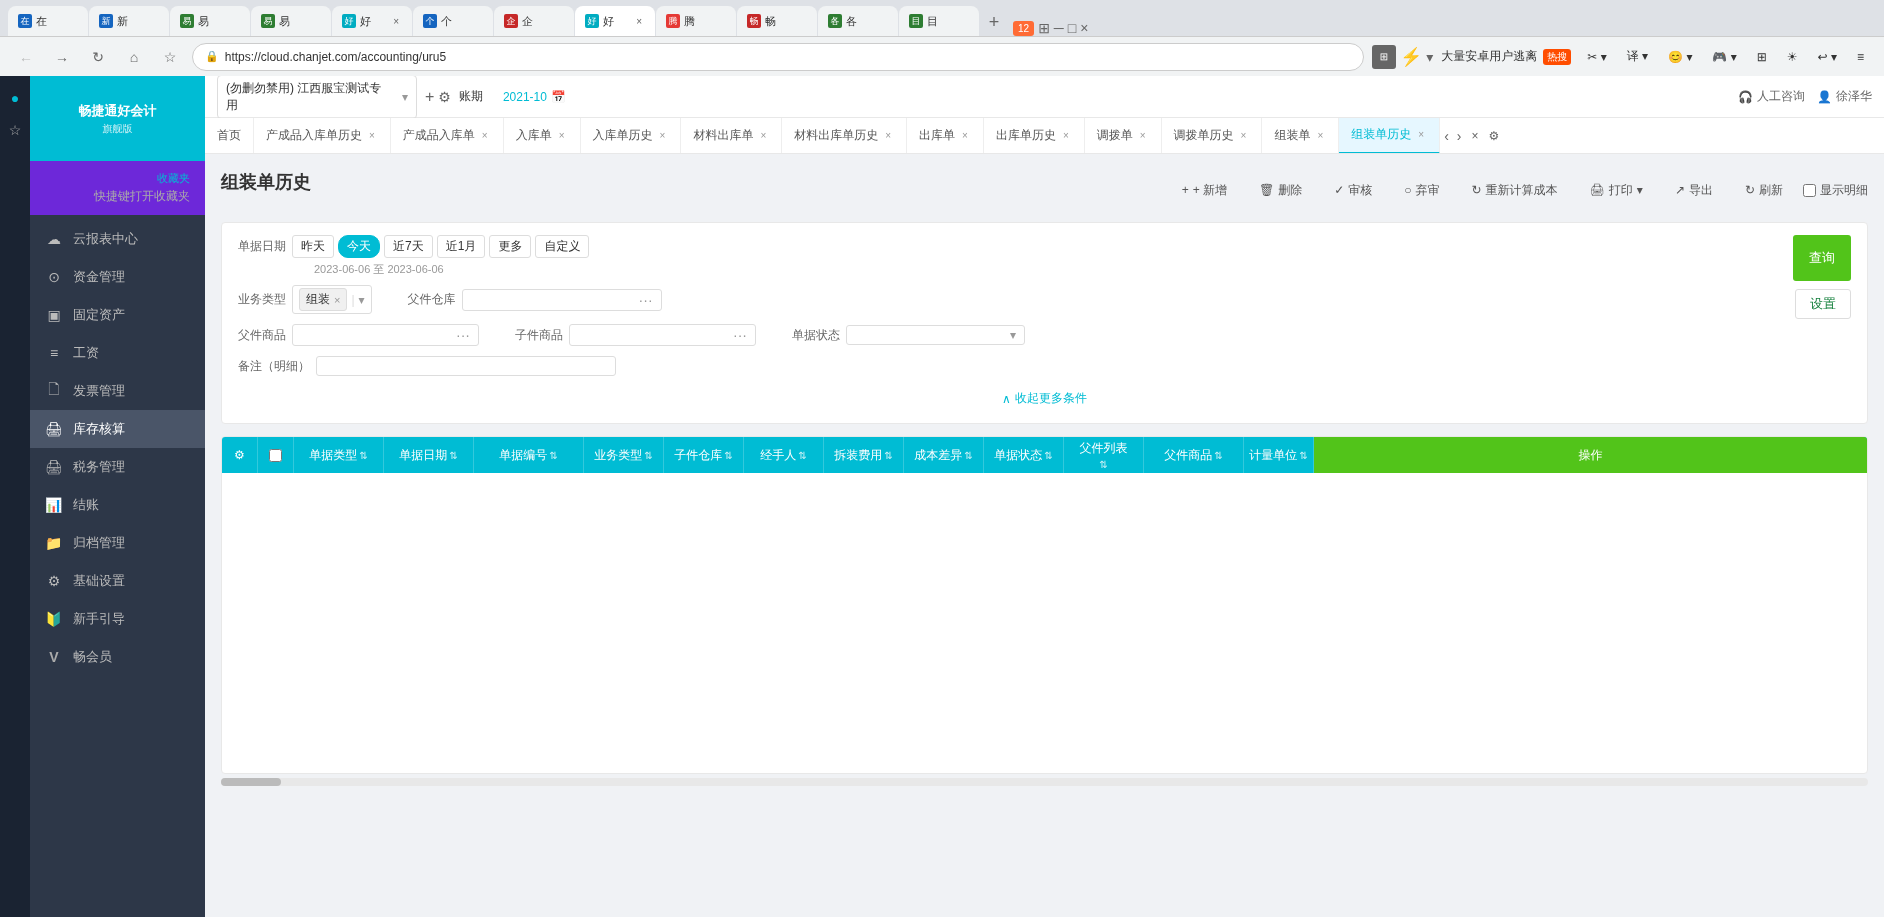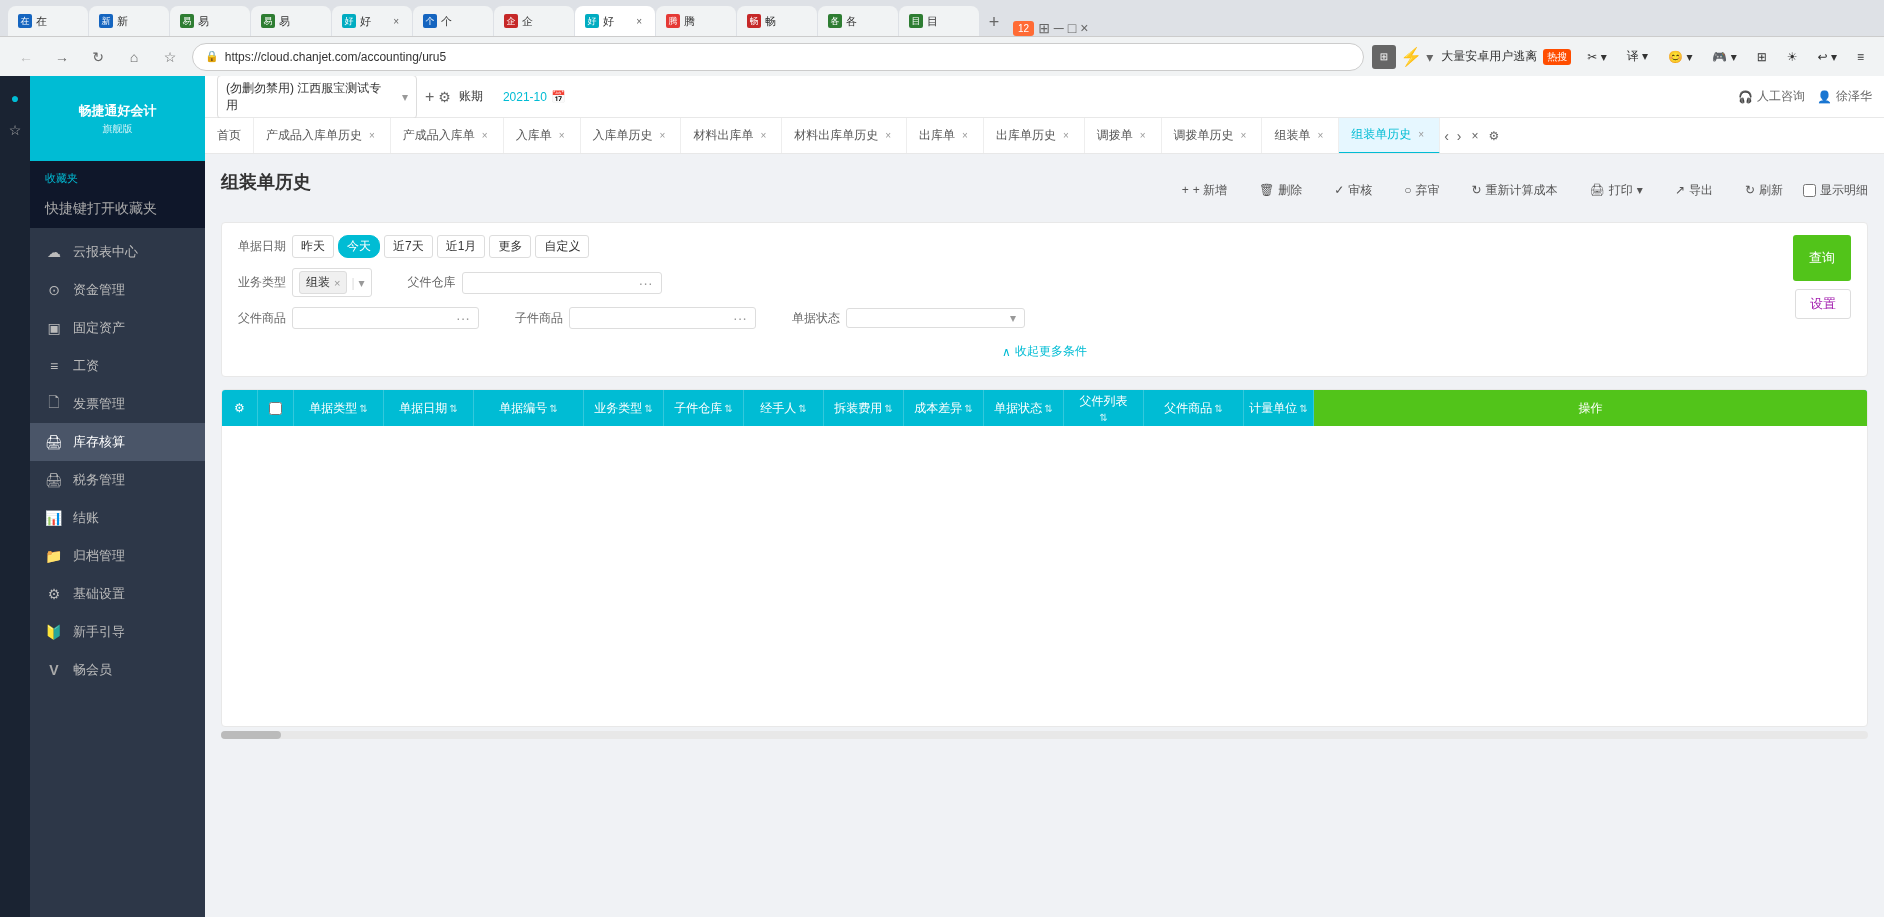--- a/index.html
+++ b/index.html
@@ -23,21 +23,21 @@
     .hot-tag { background: #ff4d00; color: #fff; font-size: 10px; padding: 1px 4px; border-radius: 3px; }
     .browser-tools { display: flex; align-items: center; gap: 4px; }
     .tool-btn { padding: 2px 8px; font-size: 12px; color: #333; cursor: pointer; border-radius: 4px; }
 
     
     .app-layout { display: flex; height: calc(917px - 76px); }
 
     
     .sidebar { width: 175px; background: #2d3748; display: flex; flex-direction: column; color: #ccc; flex-shrink: 0; }
     .sidebar-logo { height: 85px; background: #00bcd4; display: flex; align-items: center; justify-content: center; flex-direction: column; padding: 8px; }
-    .sidebar-favorites { background: #0f172a; padding: 10px 15px; font-size: 12px; color: #aaa; cursor: pointer; }
+    .sidebar-favorites { background: #6d28d9; padding: 10px 15px; font-size: 12px; color: #aaa; cursor: pointer; text-align: right; }
     .sidebar-menu { flex: 1; overflow-y: auto; padding-top: 5px; }
     .menu-item { display: flex; align-items: center; padding: 10px 15px; gap: 10px; cursor: pointer; color: #bbb; font-size: 13px; transition: background 0.2s; }
     .menu-item.active { background: #4a5568; color: #fff; }
     .menu-icon { width: 18px; height: 18px; display: flex; align-items: center; justify-content: center; font-size: 14px; }
 
     
     .main-content { flex: 1; display: flex; flex-direction: column; background: #f0f2f5; overflow: hidden; }
 
     
     .app-topbar { height: 42px; background: #fff; display: flex; align-items: center; padding: 0 12px; gap: 8px; border-bottom: 1px solid #e8e8e8; }
@@ -80,21 +80,21 @@
     .th-cell { display: flex; align-items: center; justify-content: center; gap: 2px; padding: 0 8px; height: 100%; border-right: 1px solid rgba(255,255,255,0.2); white-space: nowrap; font-size: 12px; cursor: pointer; }
     .th-cell.ops { background: #52c41a; border-right: none; text-align: center; }
     .th-settings { width: 36px; flex-shrink: 0; }
     .th-checkbox { width: 36px; flex-shrink: 0; }
     .th-sort-icon { font-size: 10px; opacity: 0.8; }
     .table-body { min-height: 300px; }
     .empty-state { display: flex; align-items: center; justify-content: center; height: 200px; color: #bbb; font-size: 13px; }
 
     
     .query-btn { background: #52c41a; color: #fff; border: none; padding: 14px 16px; border-radius: 3px; font-size: 13px; cursor: pointer; }
-    .settings-btn { background: #fff; color: #a21caf; border: 1px solid #ddd; padding: 5px 14px; border-radius: 3px; font-size: 13px; cursor: pointer; margin-top: 4px; }
+    .settings-btn { background: #fff; color: #15803d; border: 1px solid #ddd; padding: 5px 14px; border-radius: 3px; font-size: 13px; cursor: pointer; margin-top: 4px; }
     .btn-group-right { display: flex; flex-direction: column; align-items: flex-end; gap: 4px; margin-left: auto; }
 
     
     .tab-nav-arrow { padding: 0 4px; cursor: pointer; color: #666; font-size: 14px; display: flex; align-items: center; }
     .tab-close-all { padding: 0 6px; cursor: pointer; color: #666; font-size: 12px; display: flex; align-items: center; }
 
     
     input[type="checkbox"] { cursor: pointer; }
 
     
@@ -207,21 +207,21 @@
       <div class="side-icon" style="color:#00bcd4;">●</div>
       <div class="side-icon">☆</div>
     </div>
     <div class="sidebar">
       <div class="sidebar-logo">
         <div style="color:#fff;font-size:13px;font-weight:bold;">畅捷通好会计</div>
         <div style="color:rgba(255,255,255,0.8);font-size:10px;margin-top:2px;">旗舰版</div>
       </div>
       <div class="sidebar-favorites">
         <div style="font-size:11px;color:#00bcd4;">收藏夹</div>
-        <div style="font-size:14px;color:#aaa;margin-top:14px;">快捷键打开收藏夹</div>
+        <div style="font-size:12px;color:#aaa;margin-top:2px;">快捷键打开收藏夹</div>
       </div>
       <div class="sidebar-menu">
         <div class="menu-item">
           <div class="menu-icon">☁</div>
           <span>云报表中心</span>
         </div>
         <div class="menu-item">
           <div class="menu-icon">⊙</div>
           <span>资金管理</span>
         </div>
@@ -411,20 +411,24 @@
                 <div class="filter-date-btns">
                   <button class="date-btn">昨天</button>
                   <button class="date-btn active">今天</button>
                   <button class="date-btn">近7天</button>
                   <button class="date-btn">近1月</button>
                   <button class="date-btn">更多</button>
                   <button class="date-btn">自定义</button>
                 </div>
               </div>
             </div>
+            <div class="filter-row" style="margin-top:-6px;margin-bottom:8px;">
+              <div style="width:60px;"></div>
+              <span class="date-range">2023-06-06 至 2023-06-06</span>
+            </div>
 
             <div class="filter-row">
               <div class="filter-item">
                 <span class="filter-label">业务类型</span>
                 <div style="display:flex;align-items:center;gap:4px;border:1px solid #ddd;border-radius:3px;padding:2px 6px;">
                   <span class="filter-tag">
                     <span>组装</span>
                     <span class="filter-tag-close">×</span>
                   </span>
                   <span style="color:#ddd;">|</span>
@@ -457,20 +461,28 @@
               </div>
               <div class="filter-item" style="margin-left:20px;">
                 <span class="filter-label">单据状态</span>
                 <div style="display:flex;align-items:center;border:1px solid #ddd;border-radius:3px;padding:2px 8px;min-width:120px;cursor:pointer;">
                   <input type="text" style="border: none; outline: none; font-size: 12px; flex: 1 1 0%;" placeholder="">
                   <span style="color:#999;">▾</span>
                 </div>
               </div>
             </div>
 
+            <div class="filter-row">
+              <div class="filter-item">
+                <span class="filter-label">备注（明细）</span>
+                <div style="display:flex;align-items:center;border:1px solid #ddd;border-radius:3px;padding:2px 8px;min-width:300px;">
+                  <input type="text" style="border: none; outline: none; font-size: 12px; flex: 1 1 0%;" placeholder="">
+                </div>
+              </div>
+            </div>
           </div>
 
           <div class="btn-group-right">
             <button class="query-btn">查询</button>
             <button class="settings-btn">设置</button>
           </div>
         </div>
 
         <div class="collapse-row">
           <span>∧</span>

